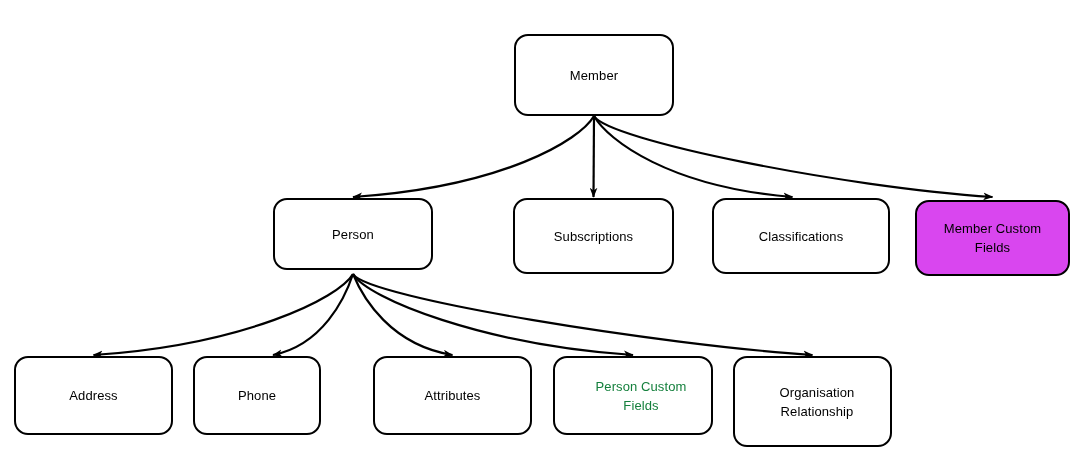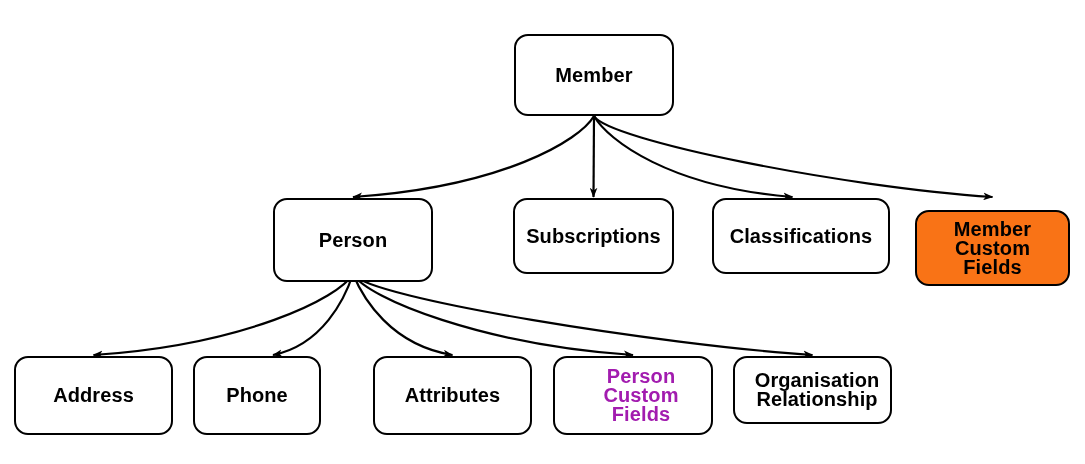--- a/index.html
+++ b/index.html
@@ -32,23 +32,23 @@
     border: 2.2px solid #000000;
     border-radius: 14px;
     display: flex;
     align-items: center;
     justify-content: center;
     text-align: center;
     z-index: 2;
   }
   .node-label {
     color: #000000;
-    font-size: 20px;
+    font-size: 13px;
     line-height: 19px;
-    font-weight: 700;
+    font-weight: 400;
     letter-spacing: 0.1px;
     white-space: pre-line;
     padding: 0 6px;
   }
 </style>
 </head>
 <body>
 
 <div id="diagram-canvas">
 
@@ -68,45 +68,45 @@
         <path d="M353,274 C362.95,298.3 390.81,345 452.5,355" marker-end="url(#arrowhead)"></path>
         <path d="M353,274 C367,298.3 483,345 633,355" marker-end="url(#arrowhead)"></path>
         <path d="M353,274 C367,298.3 662.5,345 812.5,355" marker-end="url(#arrowhead)"></path>
       </g>
   </svg>
 
   <div id="node-layer">
       <div class="node" style="left: 514px; top: 34px; width: 160px; height: 82px; background: rgb(255, 255, 255); border-color: rgb(0, 0, 0);">
         <span class="node-label" style="color: rgb(0, 0, 0);">Member</span>
       </div>
-      <div class="node" style="left: 273px; top: 198px; width: 160px; height: 84px; background: rgb(255, 255, 255); border-color: rgb(0, 0, 0);">
+      <div class="node" style="left: 273px; top: 198px; width: 160px; height: 72px; background: rgb(255, 255, 255); border-color: rgb(0, 0, 0);">
         <span class="node-label" style="color: rgb(0, 0, 0);">Person</span>
       </div>
       <div class="node" style="left: 513px; top: 198px; width: 161px; height: 76px; background: rgb(255, 255, 255); border-color: rgb(0, 0, 0);">
         <span class="node-label" style="color: rgb(0, 0, 0);">Subscriptions</span>
       </div>
       <div class="node" style="left: 712px; top: 198px; width: 178px; height: 76px; background: rgb(255, 255, 255); border-color: rgb(0, 0, 0);">
         <span class="node-label" style="color: rgb(0, 0, 0);">Classifications</span>
       </div>
-      <div class="node" style="left: 915px; top: 210px; width: 155px; height: 76px; background: #f97316; border-color: rgb(0, 0, 0);">
+      <div class="node" style="left: 915px; top: 200px; width: 155px; height: 76px; background: #d946ef; border-color: rgb(0, 0, 0);">
         <span class="node-label" style="color: rgb(0, 0, 0);">Member Custom
 Fields</span>
       </div>
       <div class="node" style="left: 14px; top: 356px; width: 159px; height: 79px; background: rgb(255, 255, 255); border-color: rgb(0, 0, 0); text-align: center;">
         <span class="node-label" style="color: rgb(0, 0, 0);">Address</span>
       </div>
       <div class="node" style="left: 193px; top: 356px; width: 128px; height: 79px; background: rgb(255, 255, 255); border-color: rgb(0, 0, 0);">
         <span class="node-label" style="color: rgb(0, 0, 0);">Phone</span>
       </div>
       <div class="node" style="left: 373px; top: 356px; width: 159px; height: 79px; background: rgb(255, 255, 255); border-color: rgb(0, 0, 0);">
         <span class="node-label" style="color: rgb(0, 0, 0);">Attributes</span>
       </div>
       <div class="node" style="left: 553px; top: 356px; width: 160px; height: 79px; background: rgb(255, 255, 255); border-color: rgb(0, 0, 0);">
-        <span class="node-label" style="color: #a21caf; margin-left: 16px;">Person Custom
+        <span class="node-label" style="color: #15803d; margin-left: 16px;">Person Custom
 Fields</span>
       </div>
-      <div class="node" style="left: 733px; top: 356px; width: 159px; height: 68px; background: rgb(255, 255, 255); border-color: rgb(0, 0, 0); padding-left: 9px;">
+      <div class="node" style="left: 733px; top: 356px; width: 159px; height: 91px; background: rgb(255, 255, 255); border-color: rgb(0, 0, 0); padding-left: 9px;">
         <span class="node-label" style="color: rgb(0, 0, 0);">Organisation
 Relationship</span>
       </div>
     </div>
 
 </div>
 
 </body></html>

